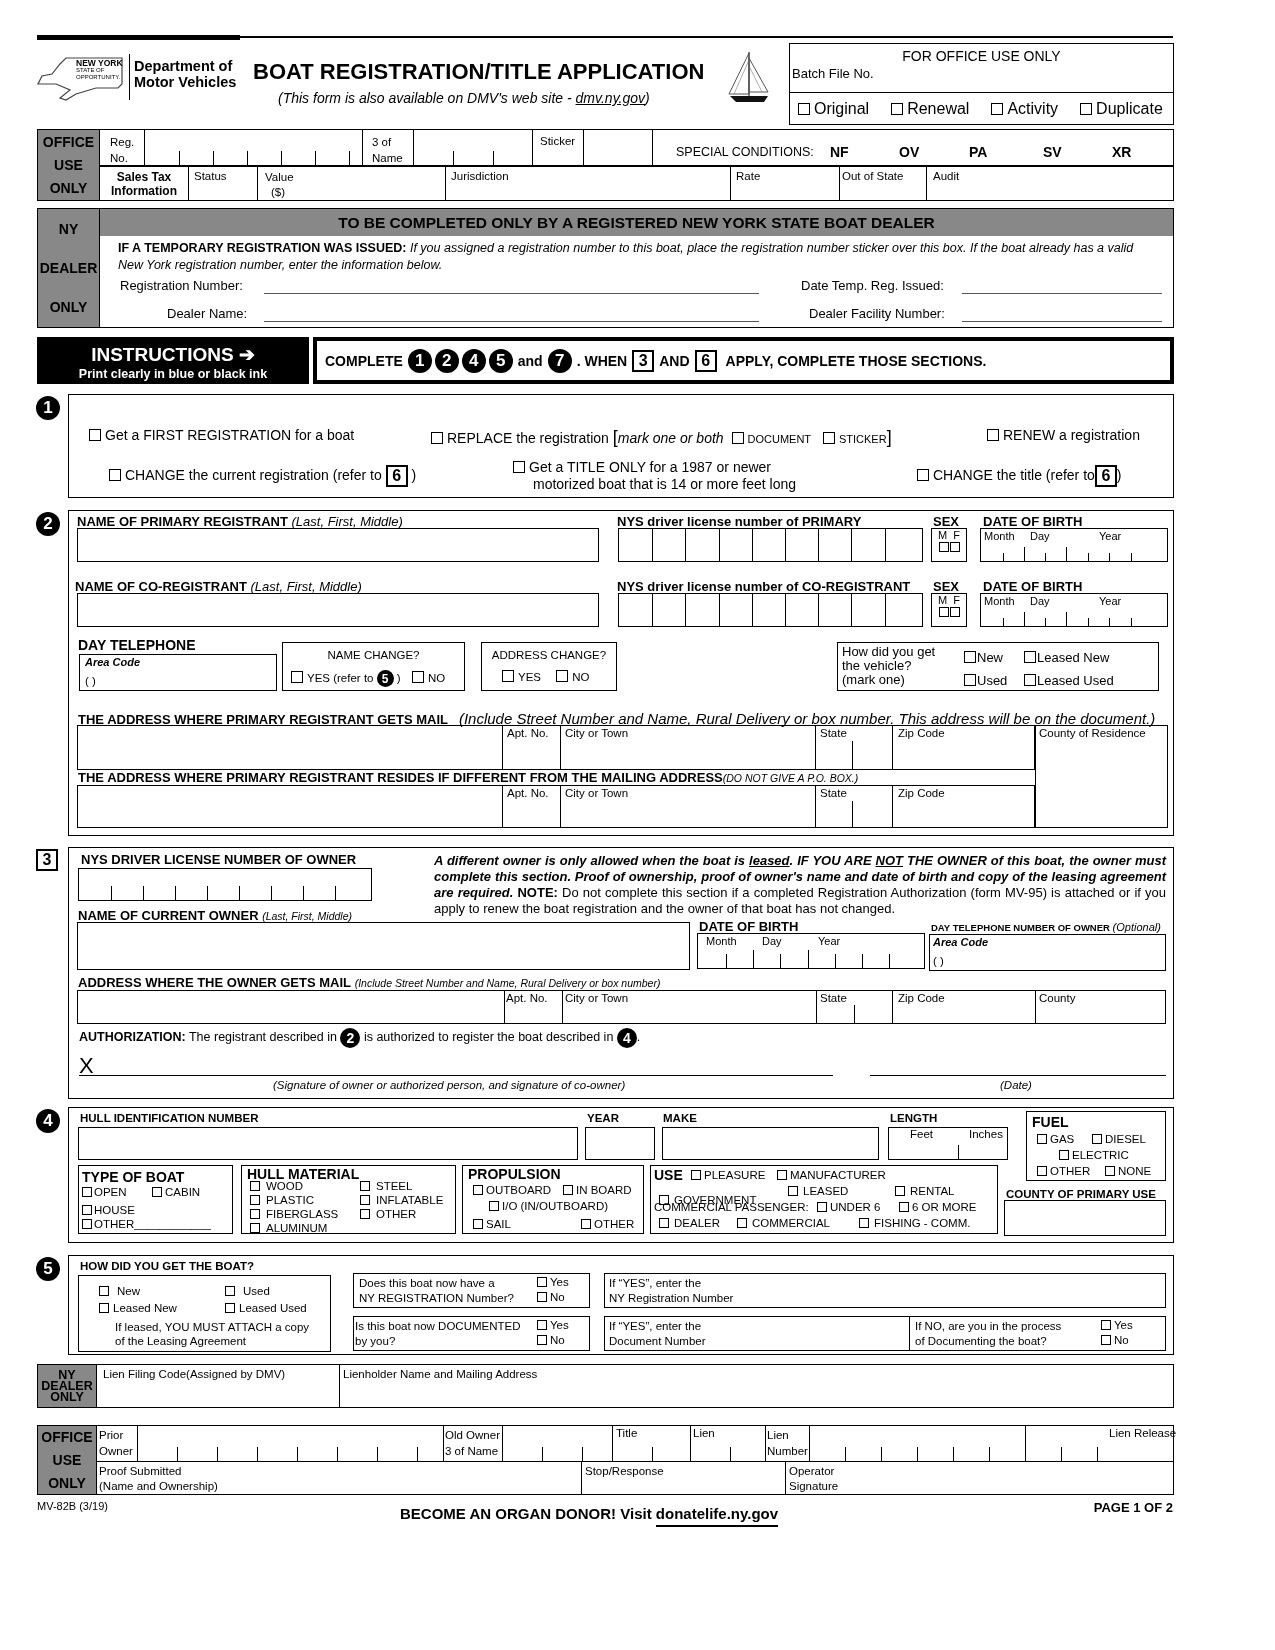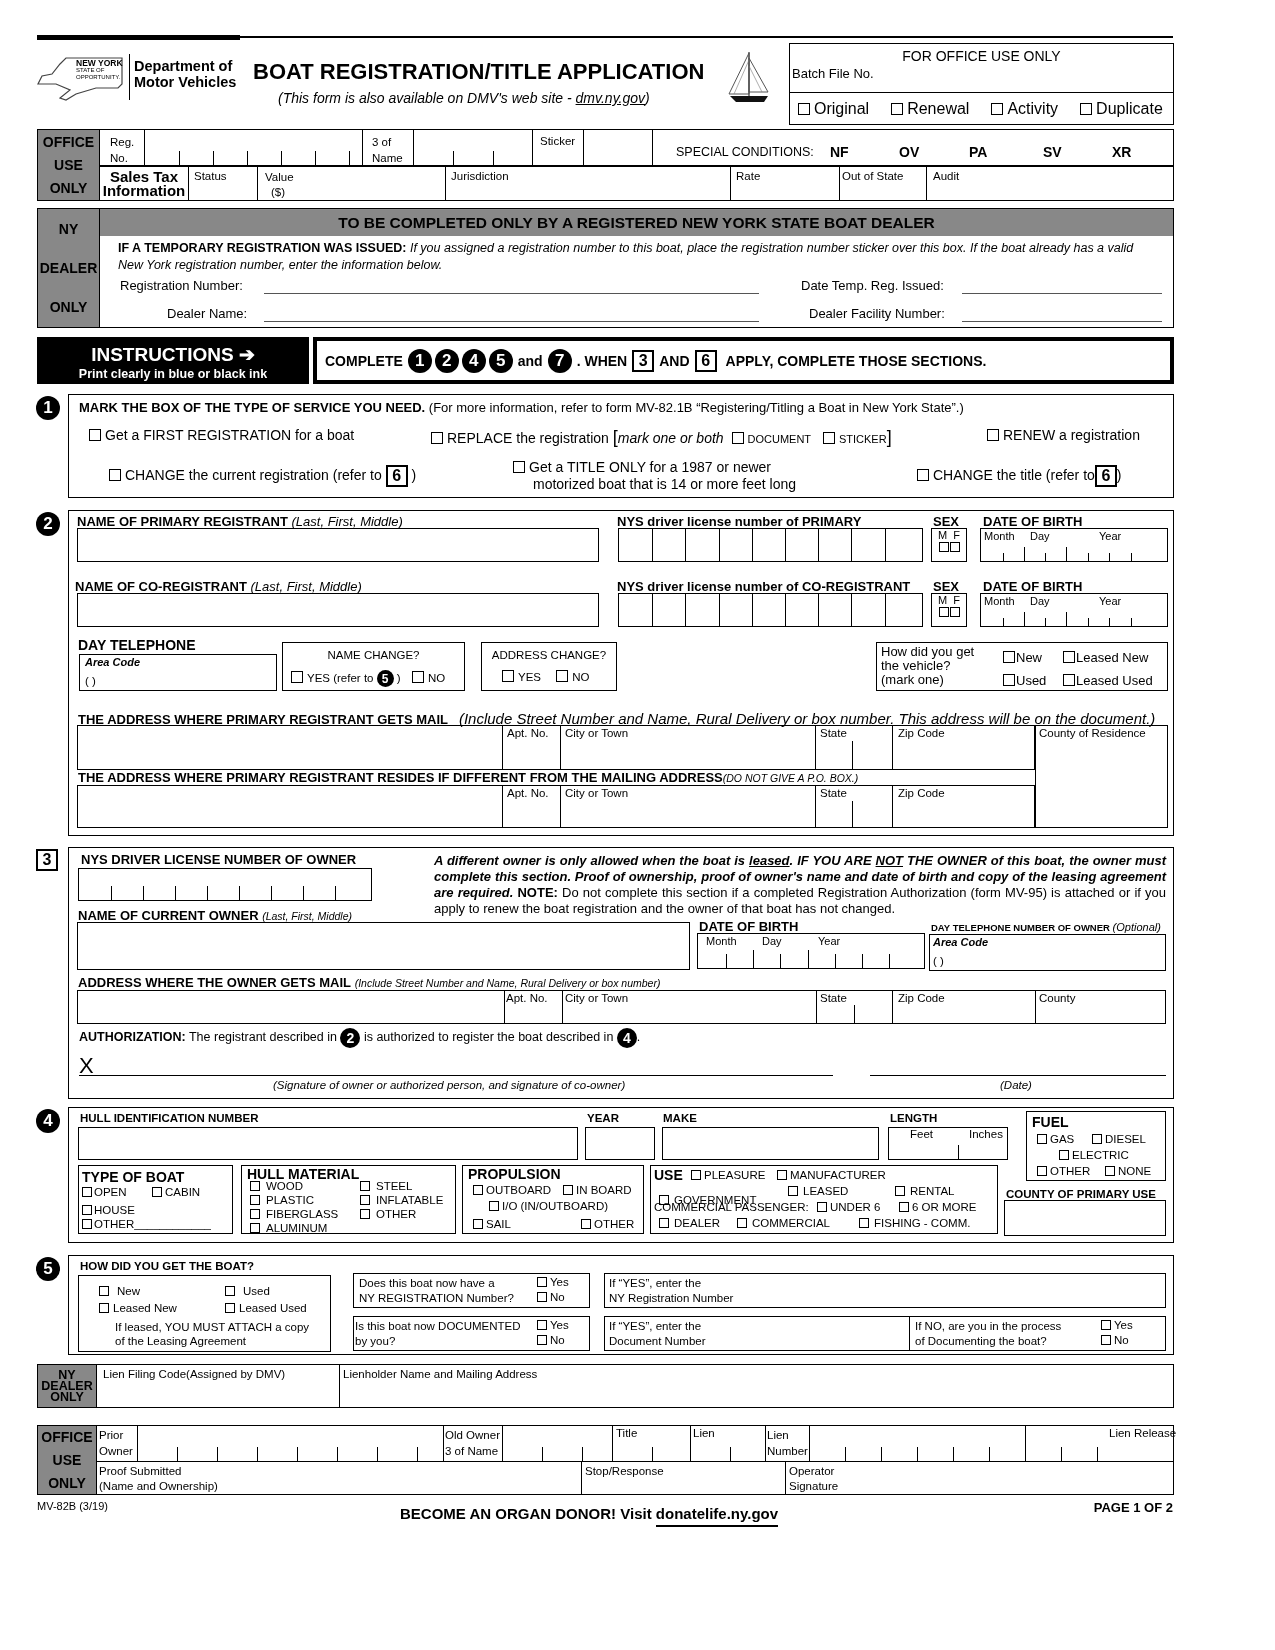--- a/index.html
+++ b/index.html
@@ -107,21 +107,21 @@
   <div class="vl" style="left:552px;height:35px;bottom:auto"></div>
   <div class="lbl" style="left:576px;top:15px;font-size:12.5px">SPECIAL CONDITIONS:</div>
   <div class="abs b" style="left:730px;top:14px;font-size:14px">
     <span style="position:absolute;left:0">NF</span>
     <span style="position:absolute;left:69px">OV</span>
     <span style="position:absolute;left:139px">PA</span>
     <span style="position:absolute;left:213px">SV</span>
     <span style="position:absolute;left:282px">XR</span>
   </div>
 
-  <div class="lbl b" style="left:0;width:88px;top:40px;text-align:center;line-height:14px;font-size:15px">
+  <div class="lbl b" style="left:0;width:88px;top:40px;text-align:center;line-height:14px;font-size:12px">
       <div>Sales Tax</div>
       <div>Information</div>
     </div>
   <div class="vl" style="left:88px;top:36px"></div>
   <div class="lbl" style="left:94px;top:40px">Status</div>
   <div class="vl" style="left:157px;top:36px"></div>
   <div class="lbl" style="left:165px;top:40px;line-height:15px">
       <div>Value</div>
       <div style="padding-left:6px">($)</div>
     </div>
@@ -169,23 +169,20 @@
   <span class="circ">7</span>
   <span>. WHEN</span>
   <span class="sq">3</span>
   <span>AND</span>
   <span class="sq">6</span>
   <span style="margin-left:4px">APPLY, COMPLETE THOSE SECTIONS.</span>
 </div>
 
 <span class="circ abs" style="left:36px;top:396px">1</span>
 <div class="bx" style="left:68px;top:394px;width:1106px;height:104px">
-  <div class="abs" style="left:10px;top:5px;font-size:13px;white-space:nowrap">
-    <span class="b">MARK THE BOX OF THE TYPE OF SERVICE YOU NEED.</span><span> (For more information, refer to form MV-82.1B “Registering/Titling a Boat in New York State”.)</span>
-  </div>
   <div class="lbl" style="left:20px;top:32px;font-size:14px"><span class="cb"></span><span>Get a FIRST REGISTRATION for a boat</span></div>
   <div class="lbl" style="left:362px;top:32px;font-size:14px">
     <span class="cb"></span><span>REPLACE the registration</span>
     <span style="font-size:18px">[</span><span class="i">mark one or both</span>
     <span><span class="cb" style="margin-left:4px"></span><span style="font-size:11px">DOCUMENT</span></span>
     <span><span class="cb" style="margin-left:8px"></span><span style="font-size:11px">STICKER</span></span><span style="font-size:18px">]</span>
   </div>
   <div class="lbl" style="left:918px;top:32px;font-size:14px"><span class="cb"></span><span>RENEW a registration</span></div>
   <div class="lbl" style="left:40px;top:70px;font-size:14px"><span class="cb"></span><span>CHANGE the current registration (refer to</span> <span class="sq">6</span> )</div>
   <div class="lbl" style="left:444px;top:64px;font-size:14px;line-height:17px"><span class="cb"></span><span>Get a TITLE ONLY for a 1987 or newer</span><br><span style="padding-left:20px">motorized boat that is 14 or more feet long</span></div>
@@ -271,21 +268,21 @@
       <span style="margin-left:8px"><span class="cb"></span><span>NO</span></span>
     </div>
   </div>
   <div class="bx thin" style="left:412px;top:131px;width:136px;height:49px">
     <div class="lbl" style="left:0;right:0;text-align:center;top:6px">ADDRESS  CHANGE?</div>
     <div class="lbl" style="left:20px;top:27px">
       <span><span class="cb"></span><span>YES</span></span>
       <span style="margin-left:12px"><span class="cb"></span><span>NO</span></span>
     </div>
   </div>
-  <div class="bx thin" style="left:807px;top:131px;width:292px;height:49px">
+  <div class="bx thin" style="left:768px;top:131px;width:322px;height:49px">
     <div class="abs" style="left:4px;top:2px;font-size:13px;line-height:14px">
       <div>How did you get</div>
         <div>the vehicle?</div>
         <div>(mark one)</div>
     </div>
     <div class="lbl" style="left:126px;top:7px;font-size:13px"><span class="cb" style="margin-right:1px"></span><span>New</span></div>
     <div class="lbl" style="left:186px;top:7px;font-size:13px"><span class="cb" style="margin-right:1px"></span><span>Leased New</span></div>
     <div class="lbl" style="left:126px;top:30px;font-size:13px"><span class="cb" style="margin-right:1px"></span><span>Used</span></div>
     <div class="lbl" style="left:186px;top:30px;font-size:13px"><span class="cb" style="margin-right:1px"></span><span>Leased Used</span></div>
   </div>

